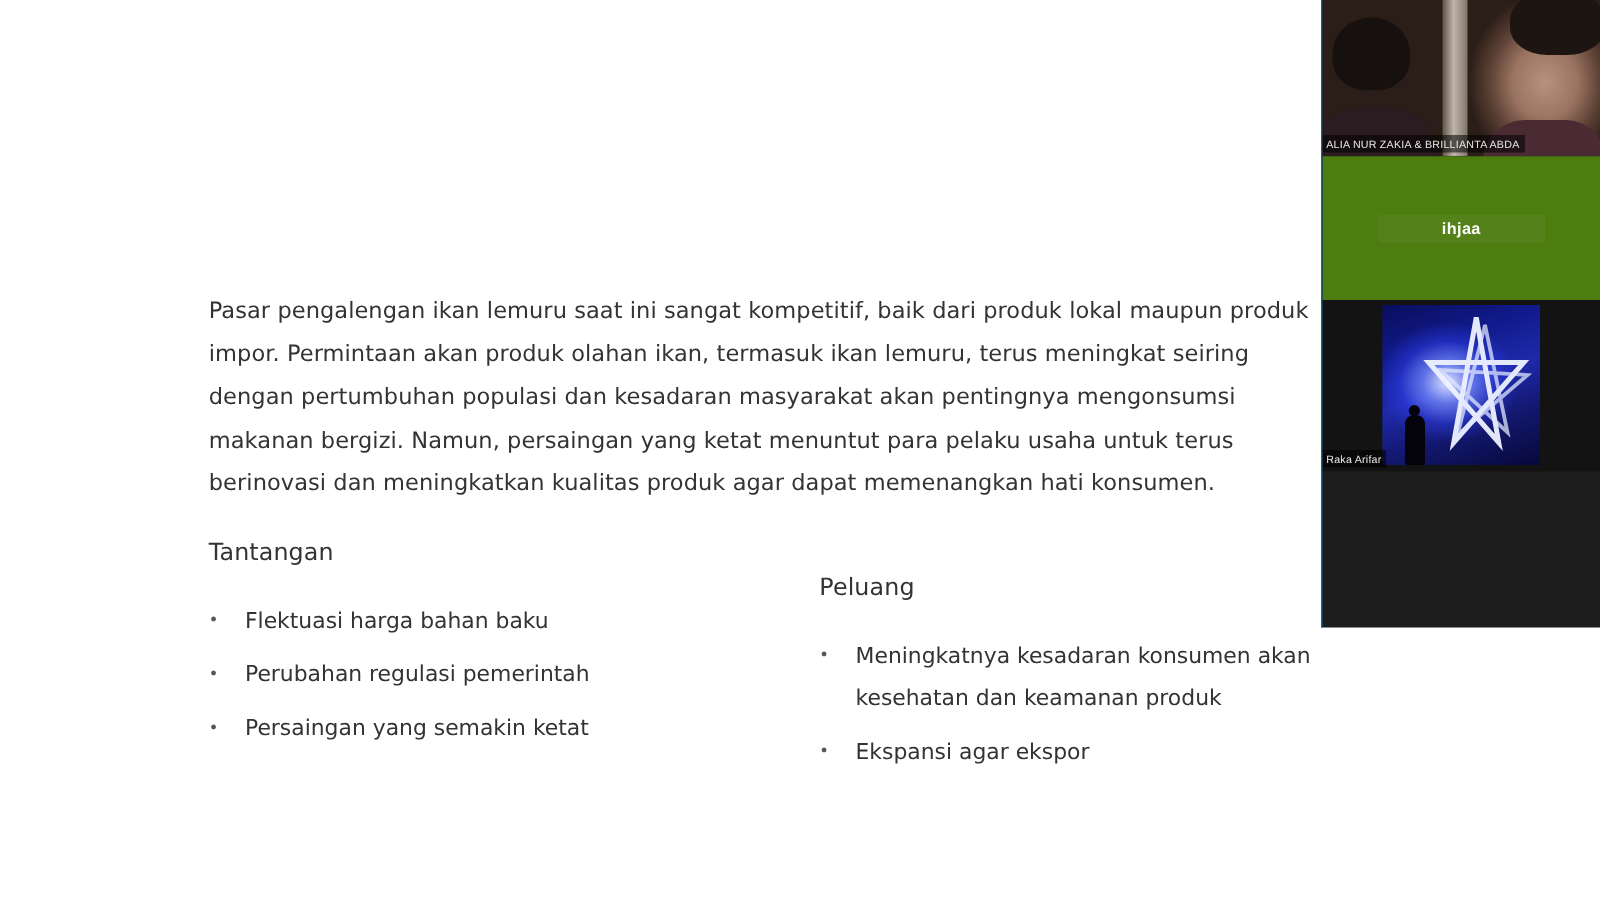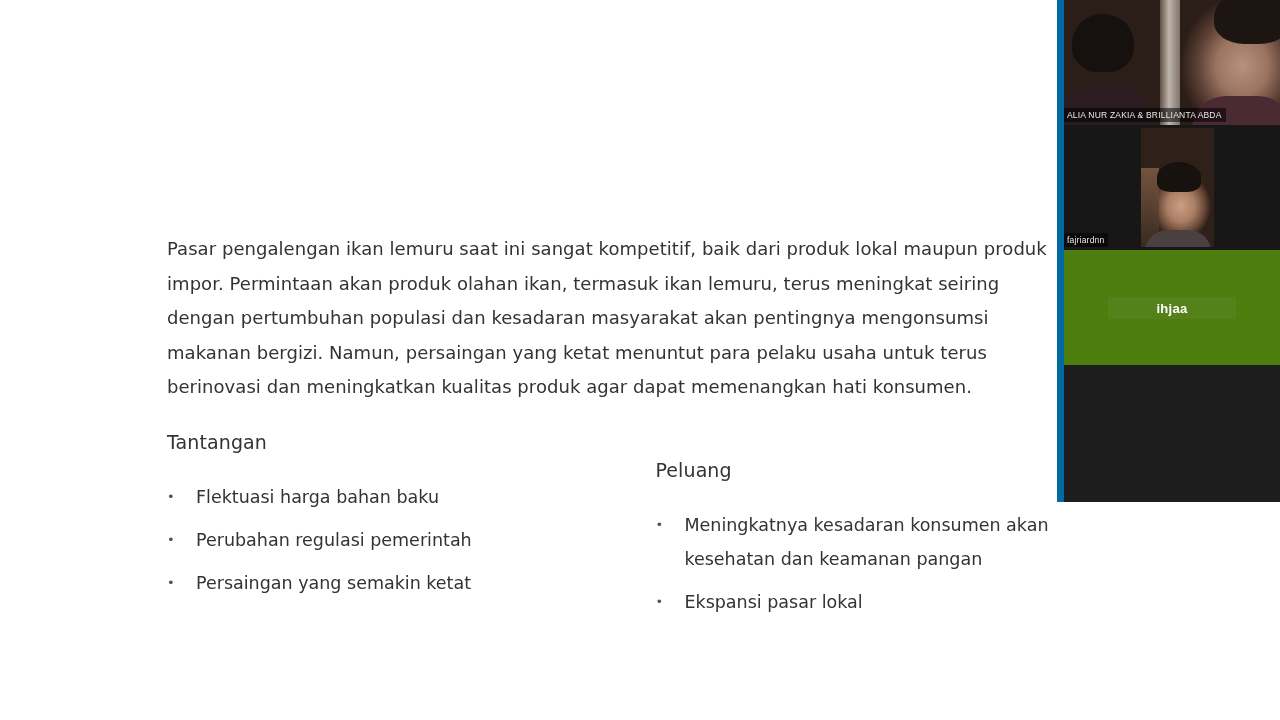--- a/index.html
+++ b/index.html
@@ -48,21 +48,21 @@
     flex:0 0 auto; width:29px;
     font-size:13px; line-height:34px; color:#555555;
   }
   .bullet-text { flex:1 1 auto; }
   .col + .col .bullet-text { max-width:390px; }
 
   
   .video-strip {
     position:absolute; left:1057px; top:0; width:223px; height:502px;
     background:#1d1d1d; overflow:hidden;
-    border-left:7px solid #0369a1;
+    border-left:1px solid #0369a1;
   }
   .tile { position:relative; width:100%; overflow:hidden; background:#1e1e1e; }
   .tile-name {
     position:absolute; left:0; bottom:3px;
     background:rgba(0,0,0,0.55);
     color:#e9e9e9; font-size:8.5px; line-height:12px;
     padding:1px 4px 1px 3px; white-space:nowrap;
     font-family:"Liberation Sans", sans-serif;
     letter-spacing:0.2px; z-index:5;
   }
@@ -185,54 +185,58 @@
             <span class="bullet-text">Persaingan yang semakin ketat</span>
           </li>
         </ul>
       </div>
 
       <div class="col">
         <div class="col-heading">Peluang</div>
         <ul class="bullet-list">
           <li class="bullet-item">
             <span class="bullet-dot">•</span>
-            <span class="bullet-text">Meningkatnya kesadaran konsumen akan kesehatan dan keamanan pangan</span>
-          </li>
-          <li class="bullet-item">
-            <span class="bullet-dot">•</span>
-            <span class="bullet-text">Ekspansi pasar lokal</span>
+            <span class="bullet-text">Meningkatnya kesadaran konsumen akan kesehatan dan keamanan produk</span>
+          </li>
+          <li class="bullet-item">
+            <span class="bullet-dot">•</span>
+            <span class="bullet-text">Ekspansi agar ekspor</span>
           </li>
         </ul>
       </div>
 
     </div>
   </div>
 
   <div class="video-strip">
 
     <div class="tile tile-1">
       <div class="t1-bg"></div>
       <div class="t1-door"></div>
       <div class="t1-hair-l"></div>
       <div class="t1-body-l"></div>
       <div class="t1-hair-r"></div>
       <div class="t1-body-r"></div>
       <div class="tile-name">ALIA NUR ZAKIA &amp; BRILLIANTA ABDA</div>
     </div>
 
-    <div class="tile tile-2">
-      <div class="t2-frame">
-        <div class="t2-sidewall"></div>
-        <div class="t2-hair"></div>
-        <div class="t2-shoulder"></div>
-      </div>
-      <div class="tile-name">fajriardnn</div>
-    </div>
 
     <div class="tile tile-3">
       <div class="t3-plate"></div>
       <div class="t3-name">ihjaa</div>
     </div>
 
+    <div class="tile tile-4">
+      <div class="t4-img">
+        <svg class="t4-star" viewBox="0 0 90 112">
+          <polygon points="45,4 63,104 7,40 83,40 27,104" fill="none" stroke="#eef2ff" stroke-width="4" stroke-linejoin="miter" opacity="0.95"></polygon>
+        </svg>
+        <svg class="t4-star2" viewBox="0 0 90 112">
+          <polygon points="52,10 70,96 16,46 86,50 30,98" fill="none" stroke="#dfe6ff" stroke-width="3" stroke-linejoin="miter" opacity="0.75"></polygon>
+        </svg>
+        <div class="t4-silhouette"></div>
+      </div>
+      <div class="tile-name">Raka Arifar</div>
+    </div>
 
   </div>
 
 </div>
 
 </body></html>

